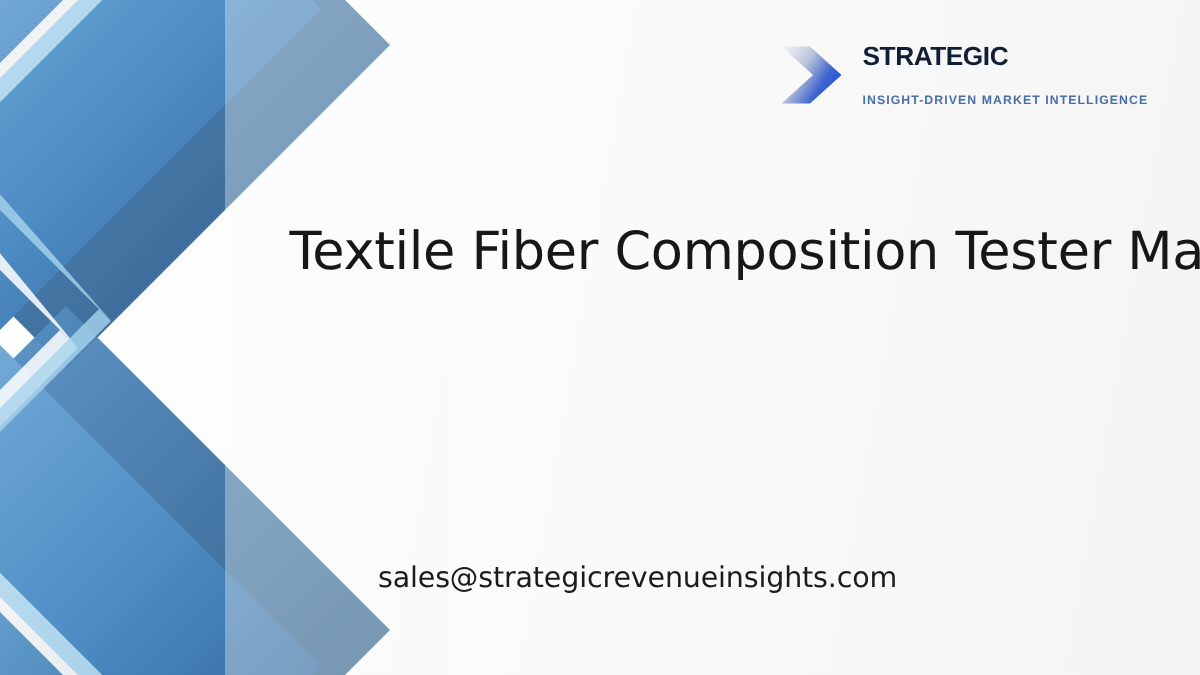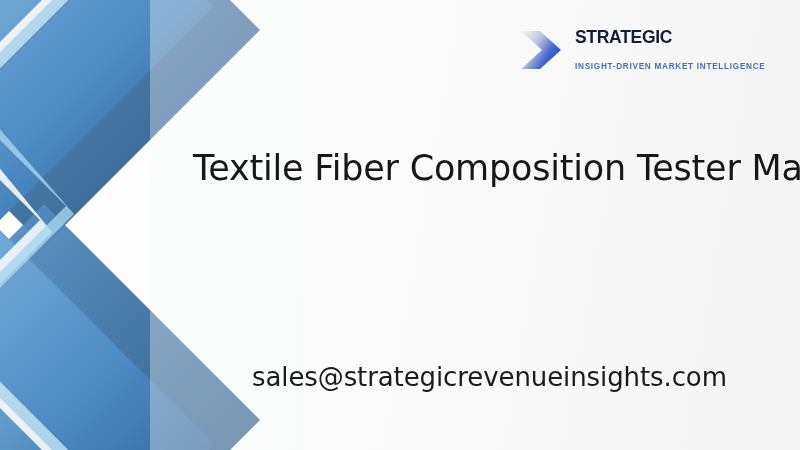--- a/index.html
+++ b/index.html
@@ -86,23 +86,23 @@
     font-weight: normal;
     color: #171717;
     white-space: nowrap;
     letter-spacing: -0.2px;
   }
 
   
   .email {
     position: absolute;
     left: 252px;
-    top: 362px;
+    top: 374px;
     font-family: "DejaVu Sans", sans-serif;
-    font-size: 26px;
+    font-size: 19px;
     font-weight: normal;
     color: #1b1b1b;
     white-space: nowrap;
     letter-spacing: -0.1px;
   }
 </style>
 </head>
 <body>
 
 <div class="slide">

